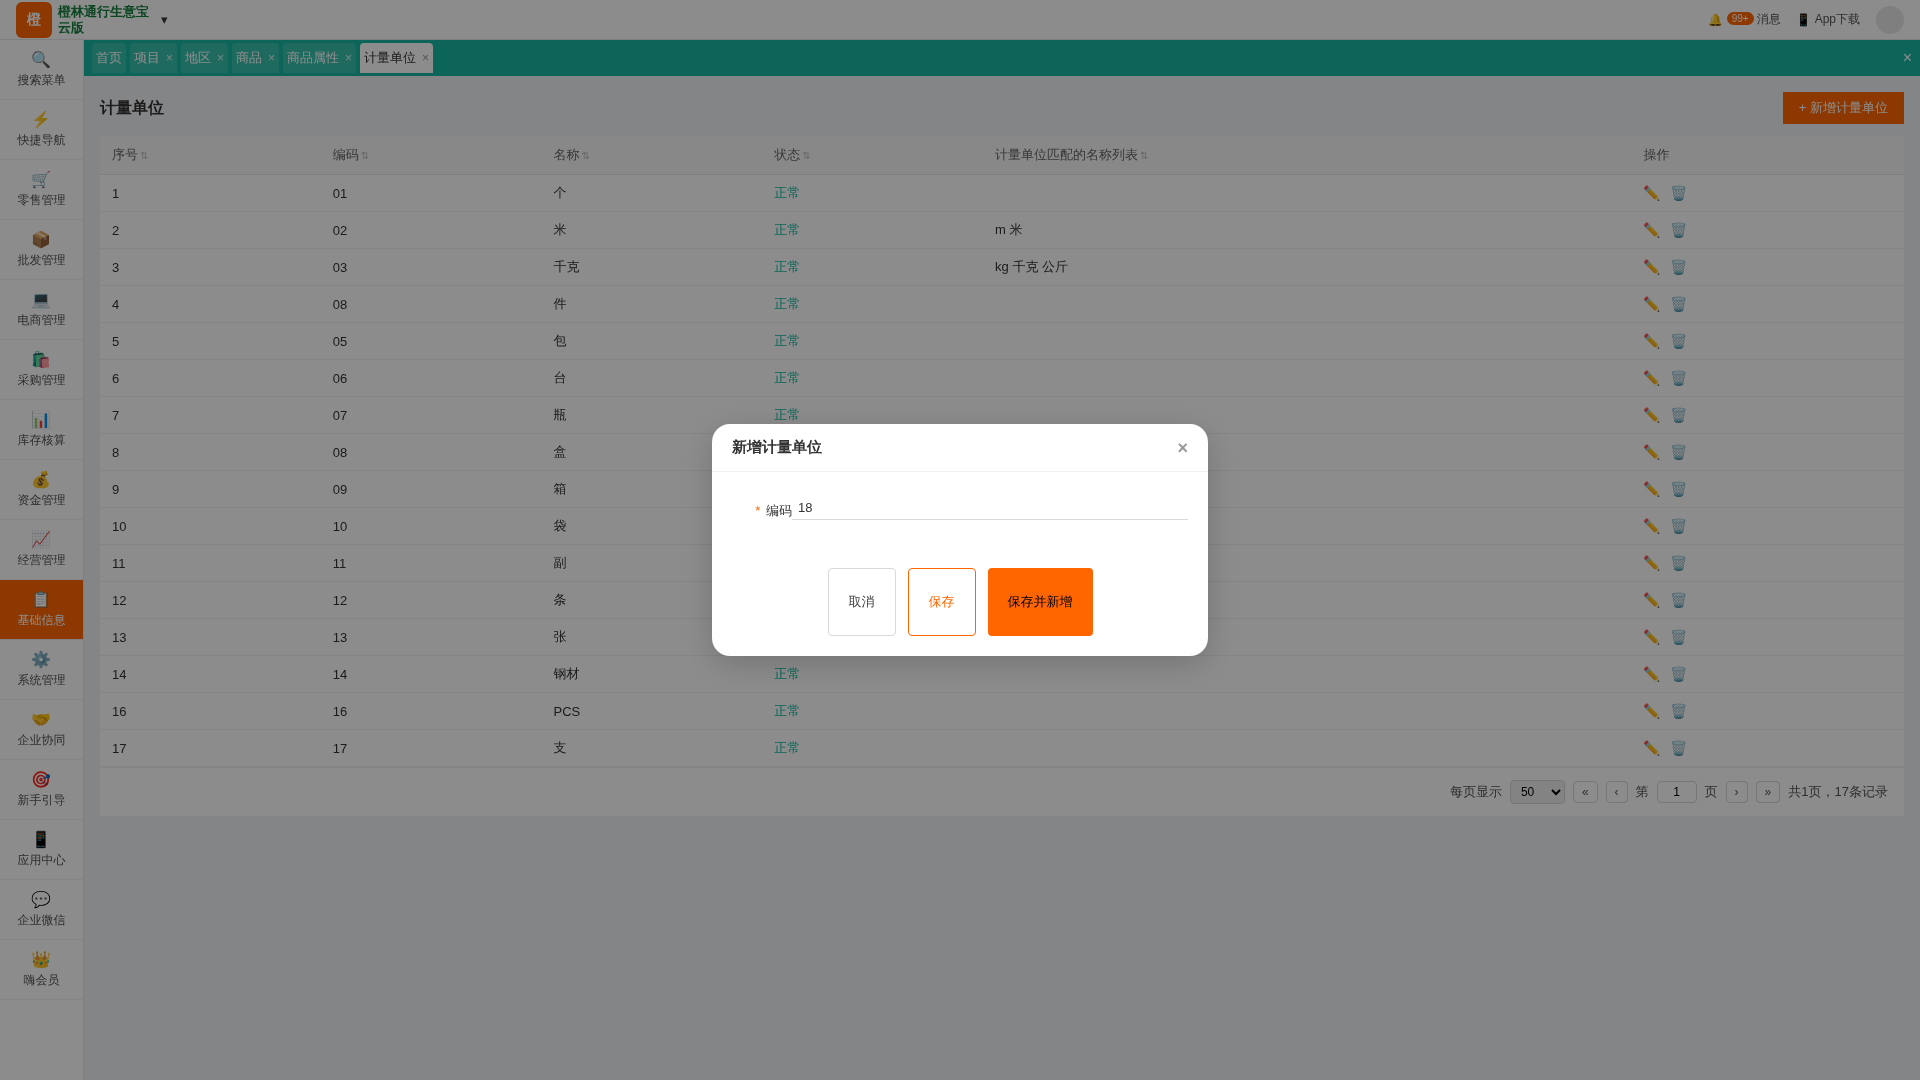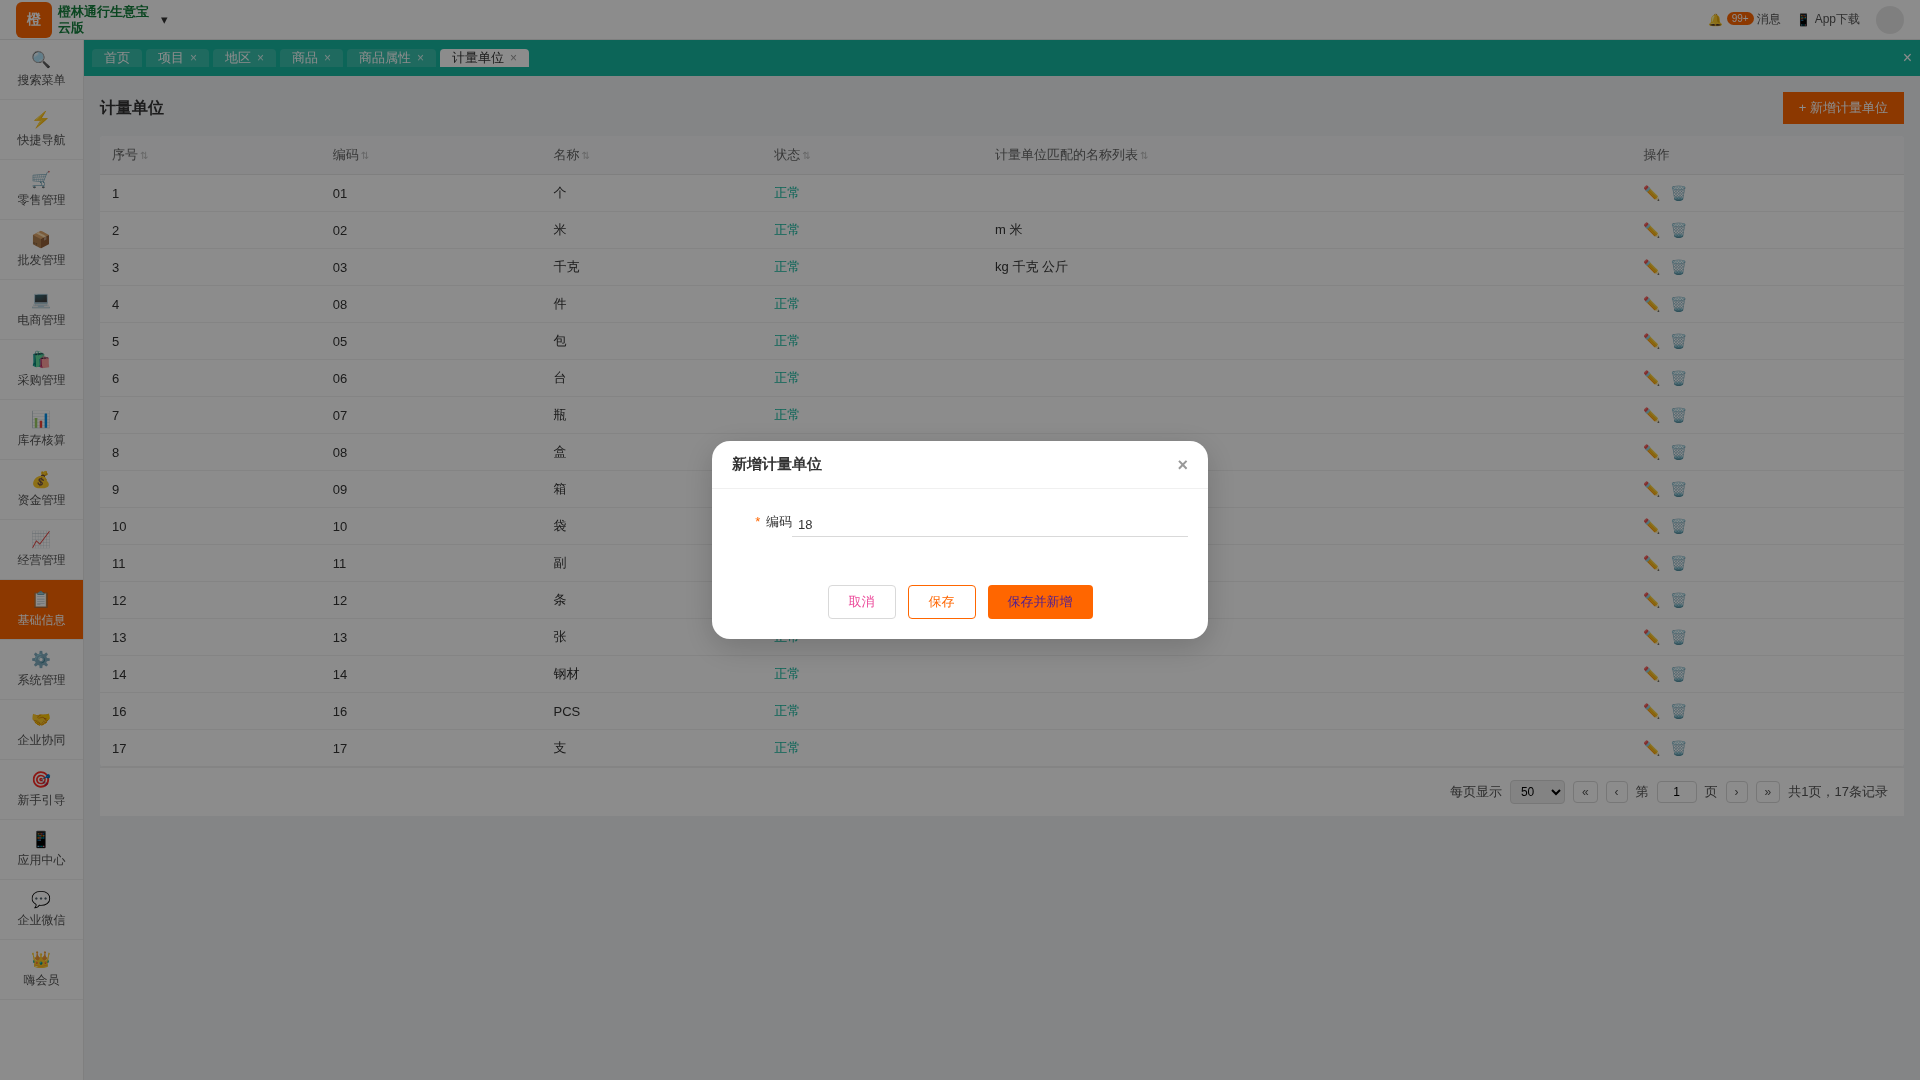--- a/index.html
+++ b/index.html
@@ -68,25 +68,25 @@
       padding: 0 8px;
       gap: 4px;
       flex-shrink: 0;
     }
     .tab {
       display: flex;
       align-items: center;
       gap: 6px;
       background: rgba(255,255,255,0.15);
       color: #fff;
-      padding: 4px 12px;
+      padding: 4px 4px;
       border-radius: 4px 4px 0 0;
       cursor: pointer;
       font-size: 13px;
-      height: 18px;
+      height: 30px;
     }
     .tab.active { background: #fff; color: #333; }
     .tab-close { font-size: 12px; color: rgba(255,255,255,0.8); cursor: pointer; }
     .tab.active .tab-close { color: #999; }
     .tab-bar-close { margin-left: auto; color: #fff; cursor: pointer; font-size: 16px; }
 
     
     .content { flex: 1; padding: 16px; overflow-y: auto; position: relative; }
 
     
@@ -133,37 +133,37 @@
       display: flex;
       align-items: center;
       justify-content: space-between;
       padding: 14px 20px;
       border-bottom: 1px solid #f0f0f0;
       font-size: 15px;
       font-weight: bold;
     }
     .modal-close { cursor: pointer; color: #999; font-size: 18px; line-height: 1; }
     .modal-body { padding: 24px 20px 16px; }
-    .form-row { display: flex; align-items: flex-start; margin-bottom: 20px; }
+    .form-row { display: flex; align-items: flex-end; margin-bottom: 20px; }
     .form-label { width: 60px; text-align: right; color: #333; font-size: 13px; flex-shrink: 0; }
     .form-label .required { color: #f60; margin-right: 2px; }
     .form-input {
       flex: 1;
       border: none;
       border-bottom: 1px solid #d9d9d9;
       padding: 4px 6px;
       font-size: 13px;
       outline: none;
       color: #333;
     }
     .form-input.highlighted { border-bottom-color: #f60; }
     .modal-footer { display: flex; justify-content: center; gap: 12px; padding: 12px 20px 20px; }
-    .btn-cancel { border: 1px solid #d9d9d9; background: #fff; color: #ec4899; padding: 7px 20px; border-radius: 4px; cursor: pointer; font-size: 13px; }
+    .btn-cancel { border: 1px solid #d9d9d9; background: #fff; color: #404040; padding: 24px 20px; border-radius: 4px; cursor: pointer; font-size: 13px; }
     .btn-save { border: 1px solid #f60; background: #fff; color: #f60; padding: 7px 20px; border-radius: 4px; cursor: pointer; font-size: 13px; }
-    .btn-save-new { background: #f60; color: #4c1d95; border: none; padding: 7px 20px; border-radius: 4px; cursor: pointer; font-size: 13px; }
+    .btn-save-new { background: #f60; color: #000000; border: none; padding: 7px 20px; border-radius: 4px; cursor: pointer; font-size: 13px; }
 
     .sort-icon { color: #bbb; font-size: 10px; margin-left: 2px; cursor: pointer; }
   </style>
 </head>
 <body>
 
 <div class="top-bar">
   <div class="top-bar-left">
     <div class="logo">
       <div class="logo-icon">橙</div>

